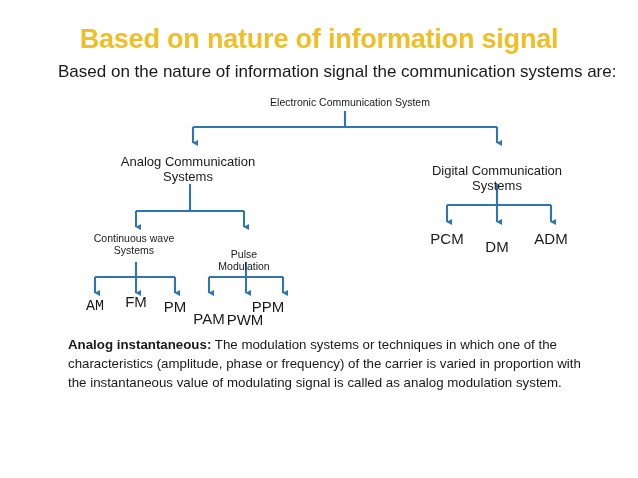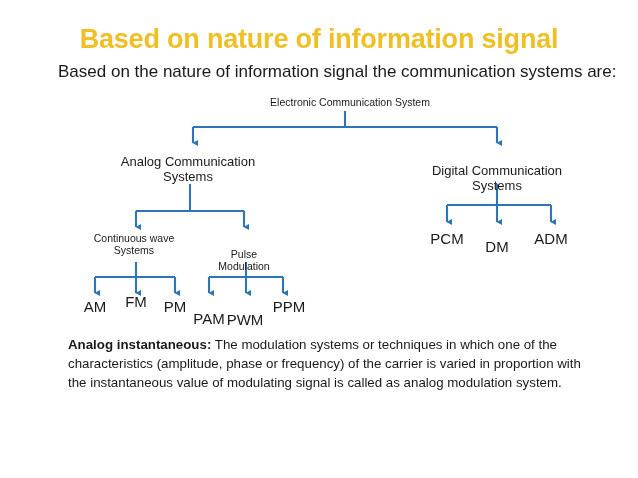--- a/index.html
+++ b/index.html
@@ -76,26 +76,26 @@
   .node-l3 {
     font-size: 10.5px;
     width: 110px;
   }
   .node-cw    { left: 79px;  top: 140px; }
   .node-pulse { left: 189px; top: 156px; }
   .leaf {
     font-size: 15px;
     width: 60px;
   }
-  .leaf-am  { left: 65px;  top: 206px; }
+  .leaf-am  { left: 65px;  top: 206px; font-family: Liberation Mono, monospace; }
   .leaf-fm  { left: 106px; top: 201px; }
   .leaf-pm  { left: 145px; top: 206px; }
   .leaf-pam { left: 179px; top: 218px; }
   .leaf-pwm { left: 215px; top: 206px; margin-top: 13px; }
-  .leaf-ppm { left: 259px; top: 206px; }
+  .leaf-ppm { left: 238px; top: 206px; }
   .leaf-pcm { left: 417px; top: 138px; }
   .leaf-dm  { left: 467px; top: 138px; margin-top: 8px; }
   .leaf-adm { left: 521px; top: 138px; }
 
   
   #para {
     position: absolute;
     left: 68px;
     top: 336px;
     width: 528px;

